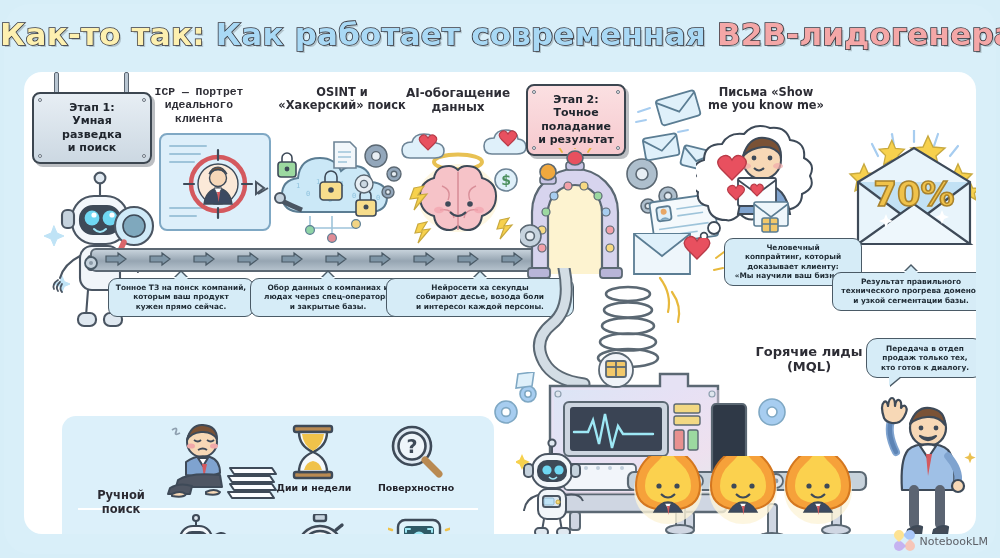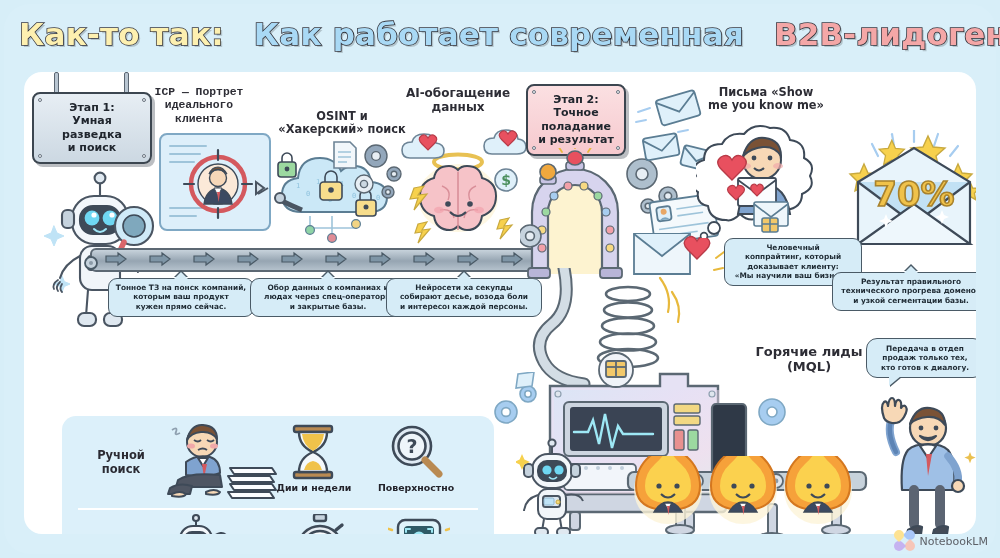--- a/index.html
+++ b/index.html
@@ -22,21 +22,21 @@
     background:#ffffff; border-radius:18px; overflow:hidden;
   }
 
   
   .title{
     position:absolute; left:0; top:16px; width:1000px; text-align:center;
     font-size:31px; font-weight:bold; letter-spacing:.2px;
     font-family:"DejaVu Sans", sans-serif;
     white-space:nowrap;
   }
-  .title span{ display:inline;padding-left:19px; }
+  .title span{ display:inline; }
   .t-y{ color:#fdf0b0; -webkit-text-stroke:1.6px #3a3a42; paint-order:stroke fill;
         text-shadow:2px 2px 0 rgba(0,0,0,.18);}
   .t-b{ color:#a9d9f5; -webkit-text-stroke:1.6px #3a3a42; paint-order:stroke fill;
         text-shadow:2px 2px 0 rgba(0,0,0,.18);}
   .t-r{ color:#f4a7a7; -webkit-text-stroke:1.6px #3a3a42; paint-order:stroke fill;
         text-shadow:2px 2px 0 rgba(0,0,0,.18);}
 
   
   .hdr{
     position:absolute; text-align:center; font-weight:bold;
@@ -96,21 +96,21 @@
 
   
   .panel{
     position:absolute; left:38px; top:344px; width:432px; height:184px;
     background:#dcf0fa; border-radius:14px;
   }
   .panel .divider{ position:absolute; left:16px; right:16px; top:92px;
                    height:1.6px; background:#ffffff; }
   .rowlabel{ position:absolute; text-align:center; font-weight:bold;
              font-size:11.5px; color:#2b2b33; line-height:1.25;
-             font-family:"DejaVu Sans", sans-serif;}
+             font-family:"DejaVu Sans", sans-serif;margin-top:40px;}
   .itemcap{ position:absolute; text-align:center; font-weight:bold;
             font-size:9.4px; color:#23232b; line-height:1.2;
             font-family:"DejaVu Sans", sans-serif;}
 
   
   .art{ position:absolute; }
   
   .wm{ position:absolute; right:12px; bottom:6px; display:flex;
        align-items:center; gap:4px; color:#5d6168; font-size:11px;
        font-family:"DejaVu Sans", sans-serif;}
@@ -215,21 +215,21 @@
         <path d="M58 58 l4 8 l4 -8 z" fill="#ffffff" stroke="#3e4a58" stroke-width="1"></path>
         <path d="M61 62 l1.6 10 l1.6 -10z" fill="#d4595e" stroke="none"></path>
       </g>
 
       <g stroke="#4a5562" stroke-width="2" fill="#d5e1ea">
         <path d="M112 58 l-10 6" fill="none"></path>
         <path d="M100 52 l8 6 -8 6 z"></path>
       </g>
     </svg>
 
-    <div class="hdr" style="left:248px; top:14px; width:140px; font-size:11.4px;margin-top:24px;">
+    <div class="hdr" style="left:248px; top:14px; width:140px; font-size:11.4px;">
       <div>OSINT и</div>
       <div>«Хакерский» поиск</div>
     </div>
     <svg class="art" style="left:248px; top:54px;" width="140" height="118" viewBox="0 0 140 118">
       <path d="M30 86 q-20 0 -20 -17 q0 -15 16 -17 q2 -20 22 -20 q15 0 21 13 q5 -5 13 -5 q15 0 17 16 q16 1 16 15 q0 15 -18 15z" fill="#cbe8f7" stroke="#5b7d93" stroke-width="2"></path>
       <g fill="#8fc3de" font-family="DejaVu Sans Mono, monospace" font-size="7">
         <text x="24" y="62">1</text>
           <text x="34" y="70">0</text>
           <text x="44" y="58">1</text>
         <text x="56" y="76">0</text>
@@ -352,21 +352,21 @@
       <div style="white-space:pre-line">Тонное ТЗ на понск компаний,
 которым ваш продукт
 кужен прямо сейчас.</div>
     </div>
     <div class="callout" style="left:226px; top:206px; width:156px;">
       <span class="tail"></span>
       <div style="white-space:pre-line">Обор данных о компаниах и
 людах через спец-операторы
 и закрытые базы.</div>
     </div>
-    <div class="callout" style="left:362px; top:206px; width:156px;">
+    <div class="callout" style="left:362px; top:206px; width:188px;">
       <span class="tail"></span>
       <div style="white-space:pre-line">Нейросети ха секупды
 собирают десье, возода боли
 и интересоı каждой персоны.</div>
     </div>
 
     <div class="signwrap" style="left:502px; top:12px;">
       <div class="sign pink" style="position:relative; width:100px;">
         <span class="screw s1"></span>
           <span class="screw s2"></span>

